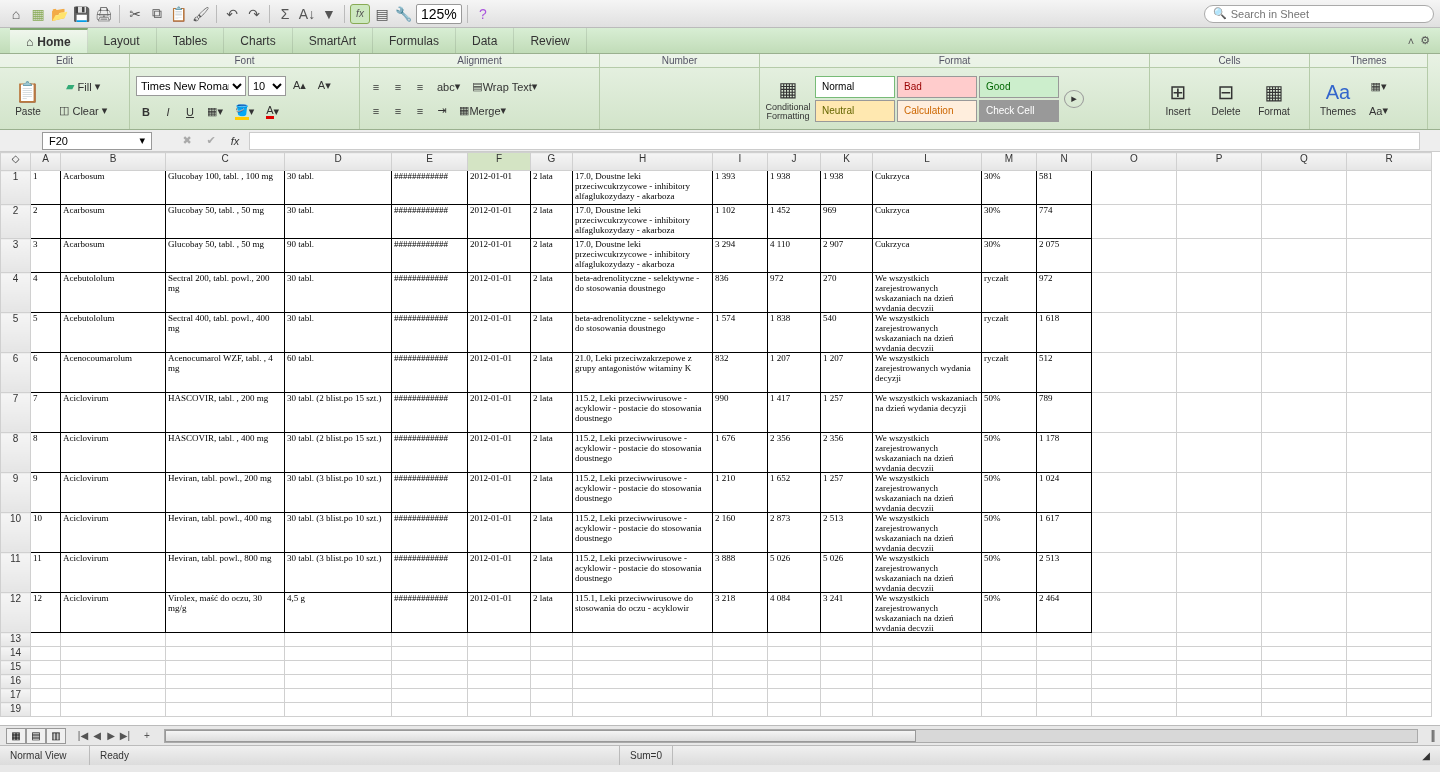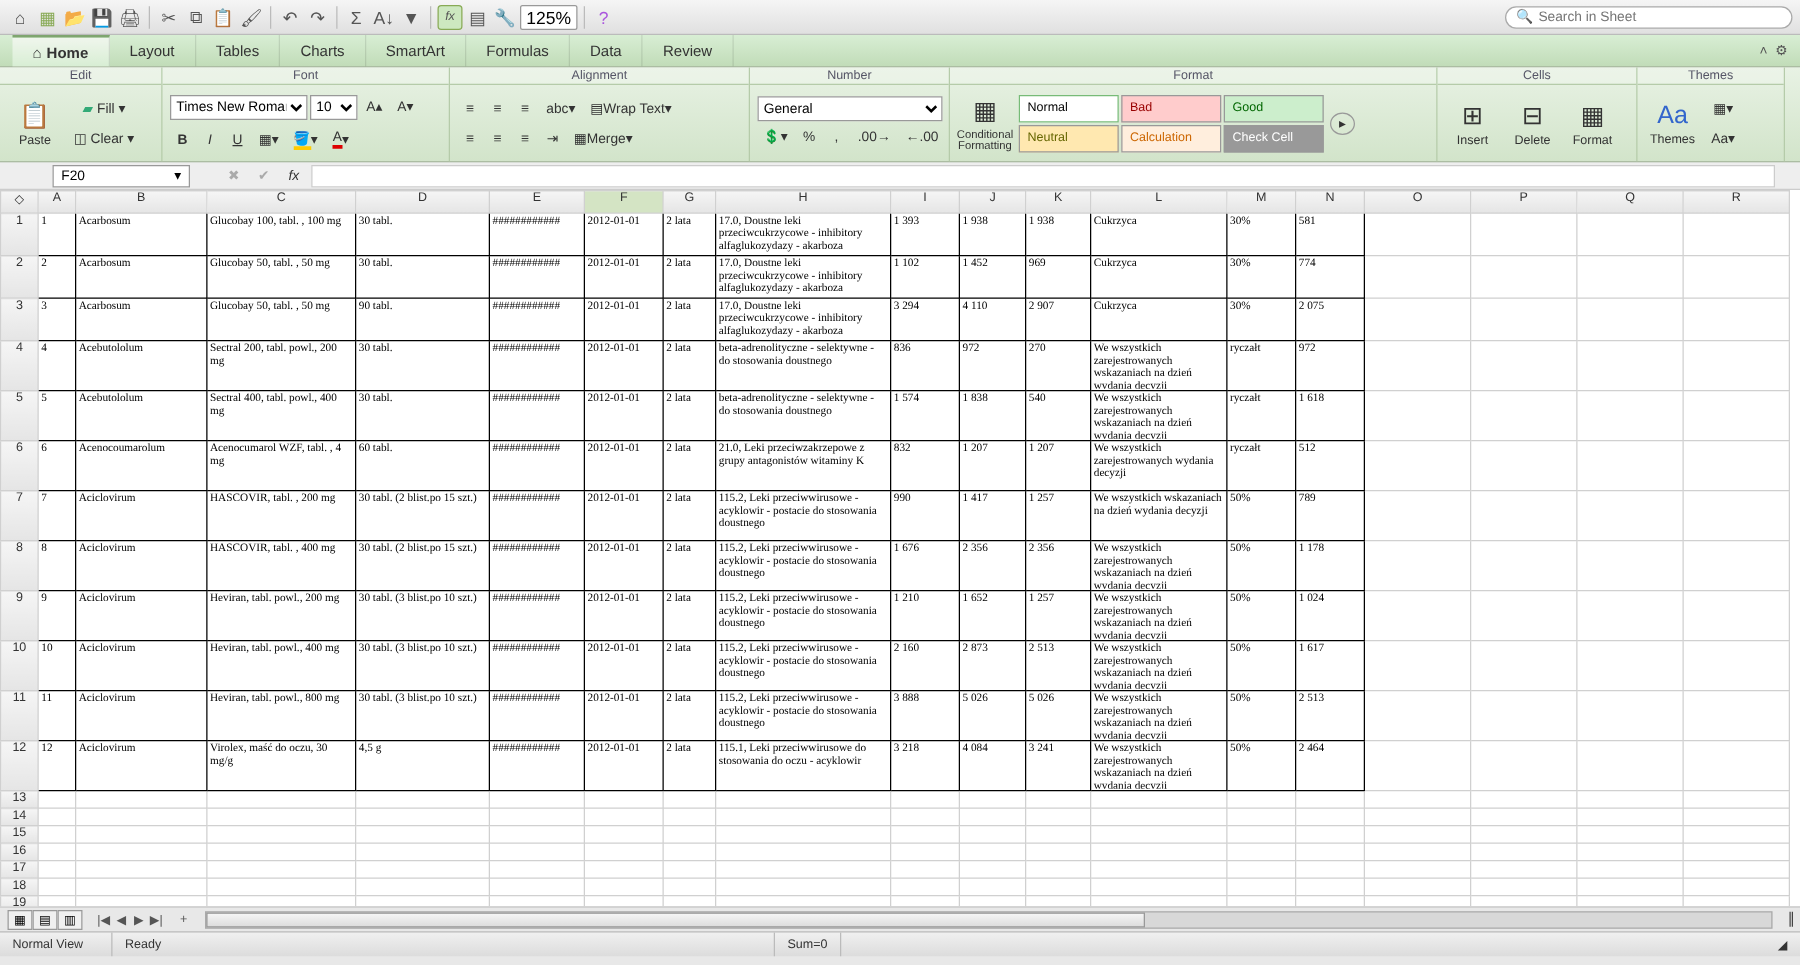--- a/index.html
+++ b/index.html
@@ -175,32 +175,20 @@
           <span class="rbtn">≡</span>
           <span class="rbtn">≡</span>
           <span class="rbtn">⇥</span>
           <span class="rbtn">▦ <span>Merge</span>▾</span>
         </div>
       </div>
     </div>
   </div>
   <div class="rgroup" style="width:160px">
     <div class="rgroup-title">Number</div>
-    <div class="rgroup-body">
-      <div class="vcol">
-        <select class="font-select" style="width:148px"><option>General</option></select>
-        <div class="hrow">
-          <span class="rbtn">💲▾</span>
-          <span class="rbtn">%</span>
-          <span class="rbtn">,</span>
-          <span class="rbtn">.00→</span>
-          <span class="rbtn">←.00</span>
-        </div>
-      </div>
-    </div>
   </div>
   <div class="rgroup" style="width:390px">
     <div class="rgroup-title">Format</div>
     <div class="rgroup-body">
       <div class="rbtn rbtn-big">
           <span class="ico">▦</span>
           <span style="font-size:9px;line-height:1;text-align:center;">Conditional Formatting</span>
         </div>
       <div class="style-grid">
         <div class="style-cell" style="background:#fff;border-color:#7b7;color:#000;">Normal</div>
@@ -1065,41 +1053,20 @@
           <td class=""></td>
           <td class=""></td>
           <td class=""></td>
           <td class=""></td>
           <td class=""></td>
           <td class=""></td>
           <td class=""></td>
           <td class=""></td>
         </tr>
         <tr style="height:14px">
-          <th class="rowhdr ">18</th>
-          <td class=""></td>
-          <td class=""></td>
-          <td class=""></td>
-          <td class=""></td>
-          <td class=""></td>
-          <td class=""></td>
-          <td class=""></td>
-          <td class=""></td>
-          <td class=""></td>
-          <td class=""></td>
-          <td class=""></td>
-          <td class=""></td>
-          <td class=""></td>
-          <td class=""></td>
-          <td class=""></td>
-          <td class=""></td>
-          <td class=""></td>
-          <td class=""></td>
-        </tr>
-        <tr style="height:14px">
           <th class="rowhdr ">19</th>
           <td class=""></td>
           <td class=""></td>
           <td class=""></td>
           <td class=""></td>
           <td class=""></td>
           <td class=""></td>
           <td class=""></td>
           <td class=""></td>
           <td class=""></td>

